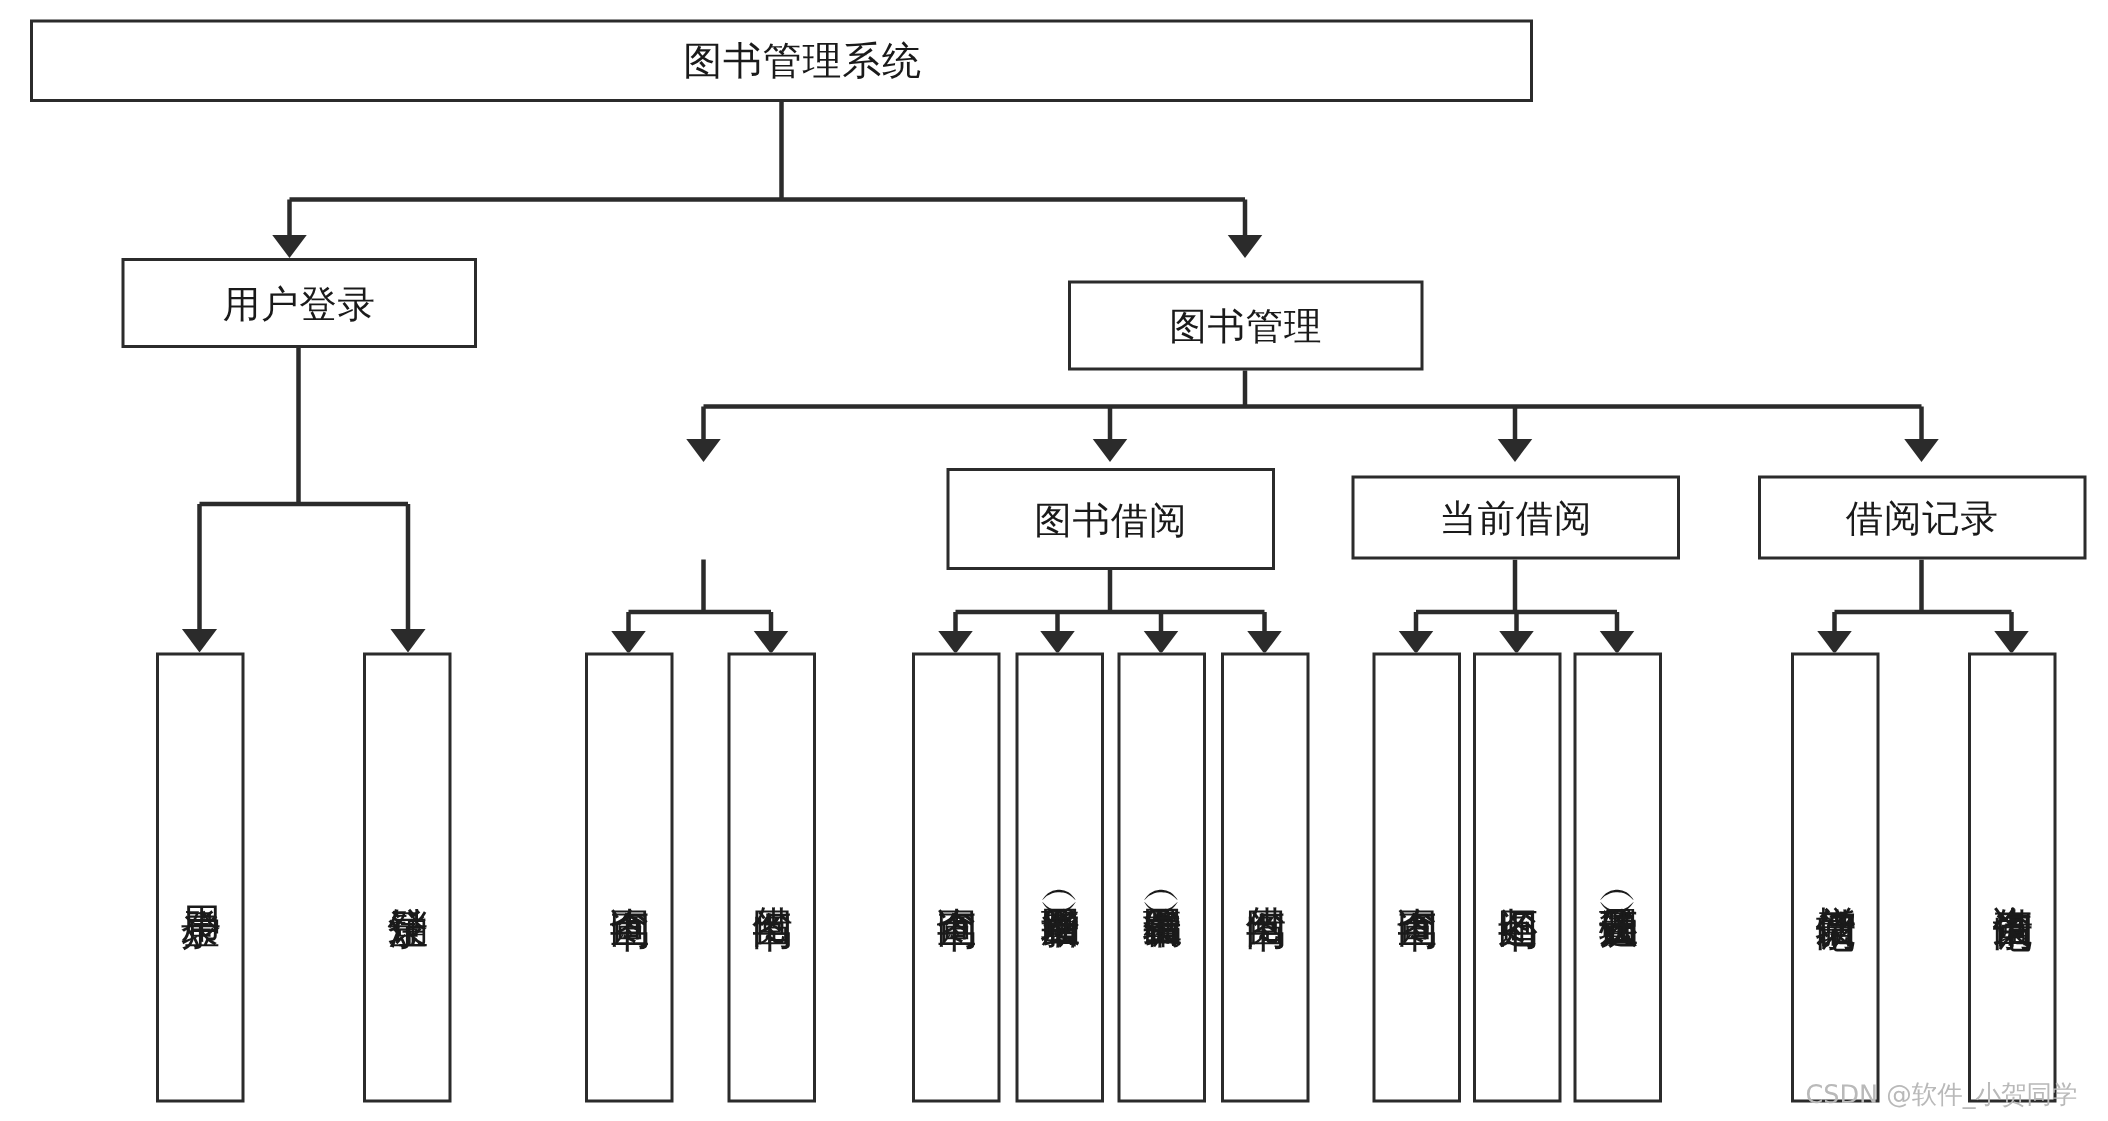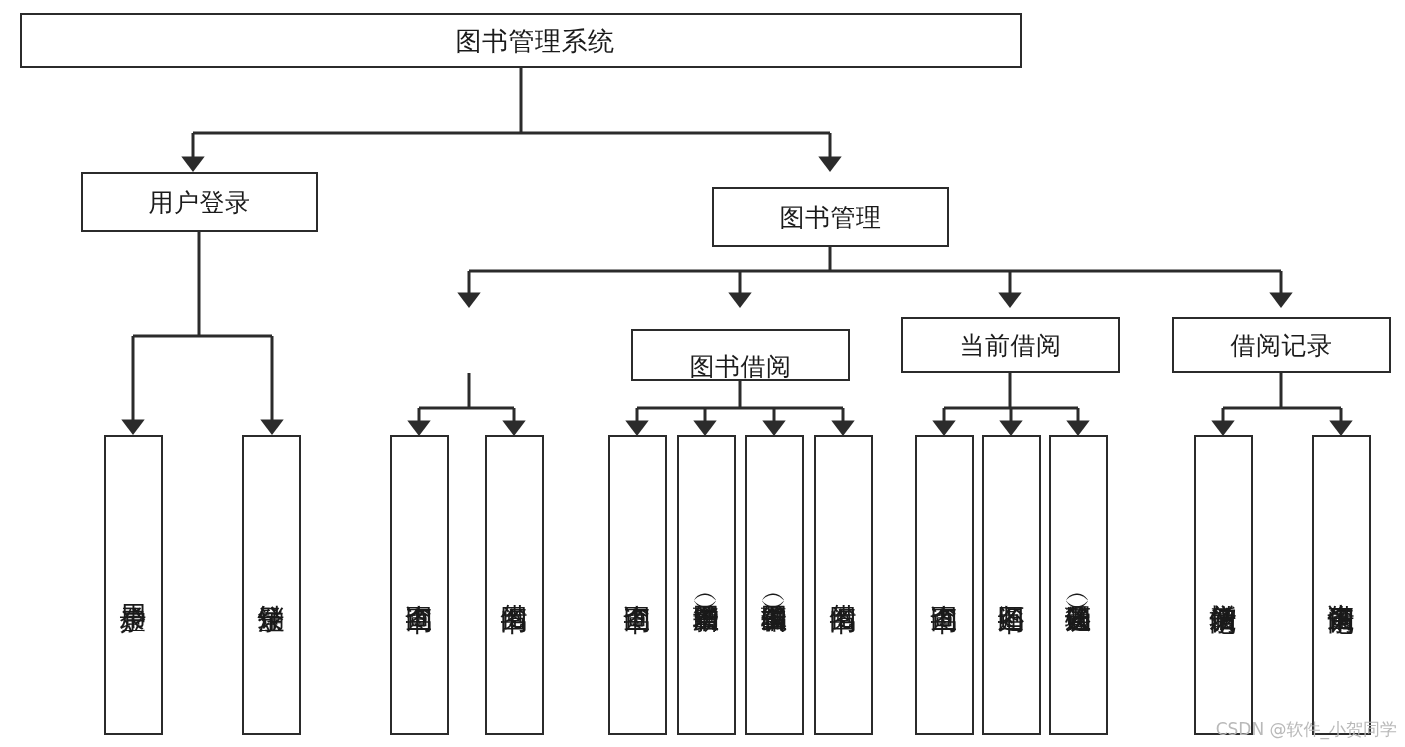--- a/index.html
+++ b/index.html
@@ -63,21 +63,21 @@
     letter-spacing: 1px;
     white-space: nowrap;
   }
   .node.vert.tight .label {
     font-size: 26px;
     letter-spacing: 0px;
     line-height: 1.0;
   }
   .watermark {
     position: absolute;
-    right: 8px;
+    right: 20px;
     bottom: 6px;
     font-size: 17px;
     color: #b9b9b9;
     white-space: nowrap;
     font-family: "DejaVu Sans", "Liberation Sans", sans-serif;
   }
 </style>
 </head>
 <body>
 
@@ -139,21 +139,21 @@
 
   <div class="node horiz" style="left:81px; top:172px; width:237px; height:60px;">
     <span class="label">用户登录</span>
   </div>
 
   <div class="node horiz" style="left:712px; top:172px; width:237px; height:60px;margin-top:15px;">
     <span class="label">图书管理</span>
   </div>
 
 
-  <div class="node horiz" style="left:631px; top:329px; width:219px; height:52px;align-items:flex-end;">
+  <div class="node horiz" style="left:631px; top:312px; width:219px; height:68px;">
     <span class="label">图书借阅</span>
   </div>
 
   <div class="node horiz" style="left:901px; top:317px; width:219px; height:56px;">
     <span class="label">当前借阅</span>
   </div>
 
   <div class="node horiz" style="left:1172px; top:317px; width:219px; height:56px;">
     <span class="label">借阅记录</span>
   </div>

